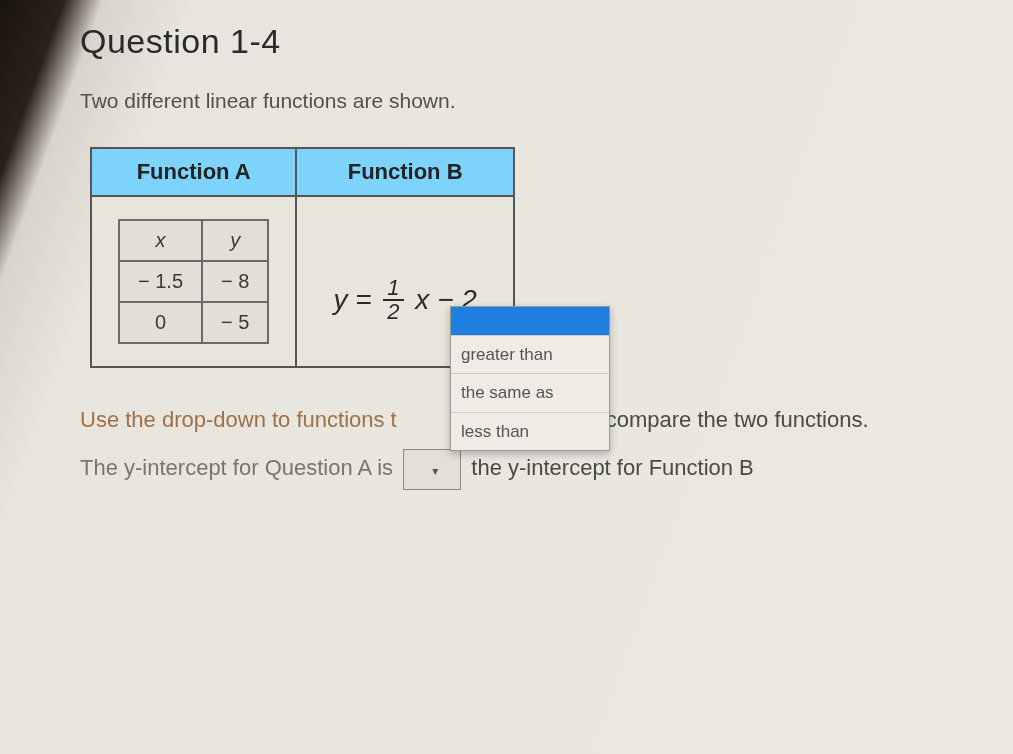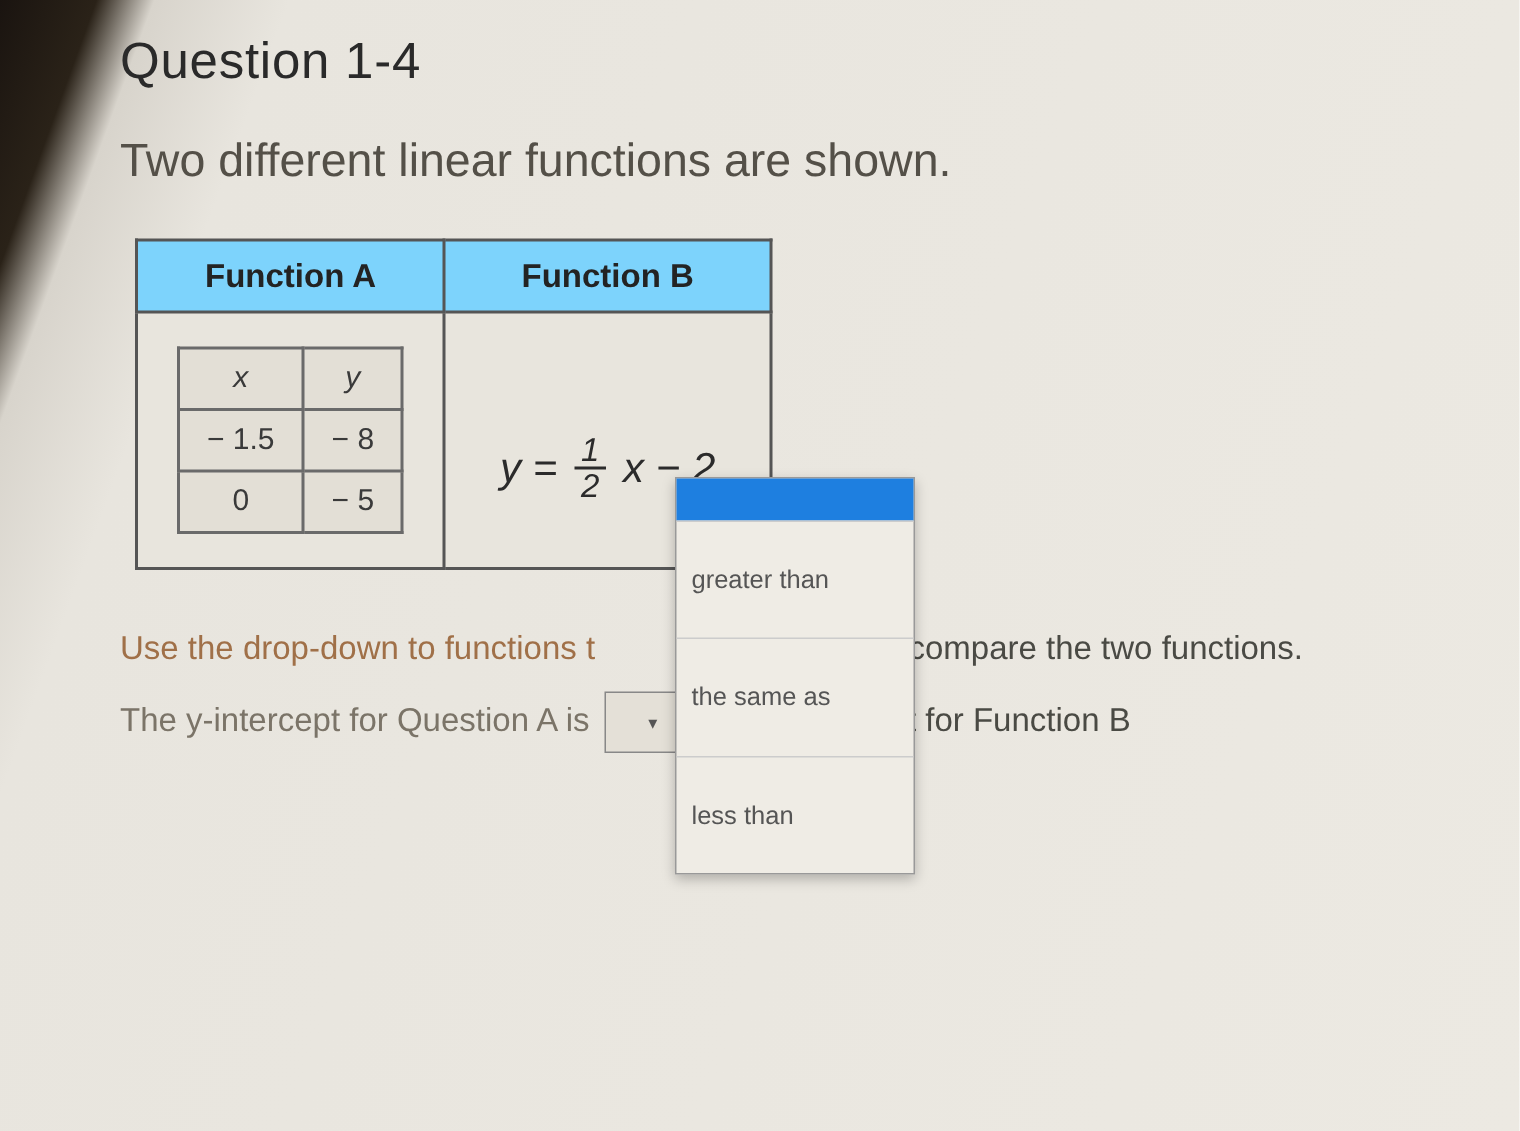--- a/index.html
+++ b/index.html
@@ -18,21 +18,21 @@
     color: #2b2b2b;
   }
   .q-title {
     font-size: 34px;
     font-weight: normal;
     color: #2a2a2a;
     margin-bottom: 28px;
     letter-spacing: 0.5px;
   }
   .intro {
-    font-size: 31px;
+    font-size: 21px;
     color: #545048;
     margin-bottom: 34px;
   }
   .func-table {
     border-collapse: collapse;
     margin-left: 10px;
   }
   .func-table > tbody > tr > th {
     border: 2px solid #555;
     background: #7dd3fc;
@@ -105,21 +105,21 @@
     background: #efece5;
     box-shadow: 0 3px 8px rgba(0,0,0,0.25);
     font-size: 17px;
     color: #555;
   }
   .dropdown .dd-selected {
     background: #1e7fe0;
     height: 28px;
   }
   .dropdown .dd-item {
-    padding: 20px 10px;
+    padding: 0 10px;
     border-top: 1px solid #ccc;
     cursor: pointer;
   }
   .answer-box {
     display: inline-block;
     border: 1px solid #888;
     background: #e4e0d7;
     padding: 2px 22px 2px 22px;
     font-size: 16px;
     color: #555;

